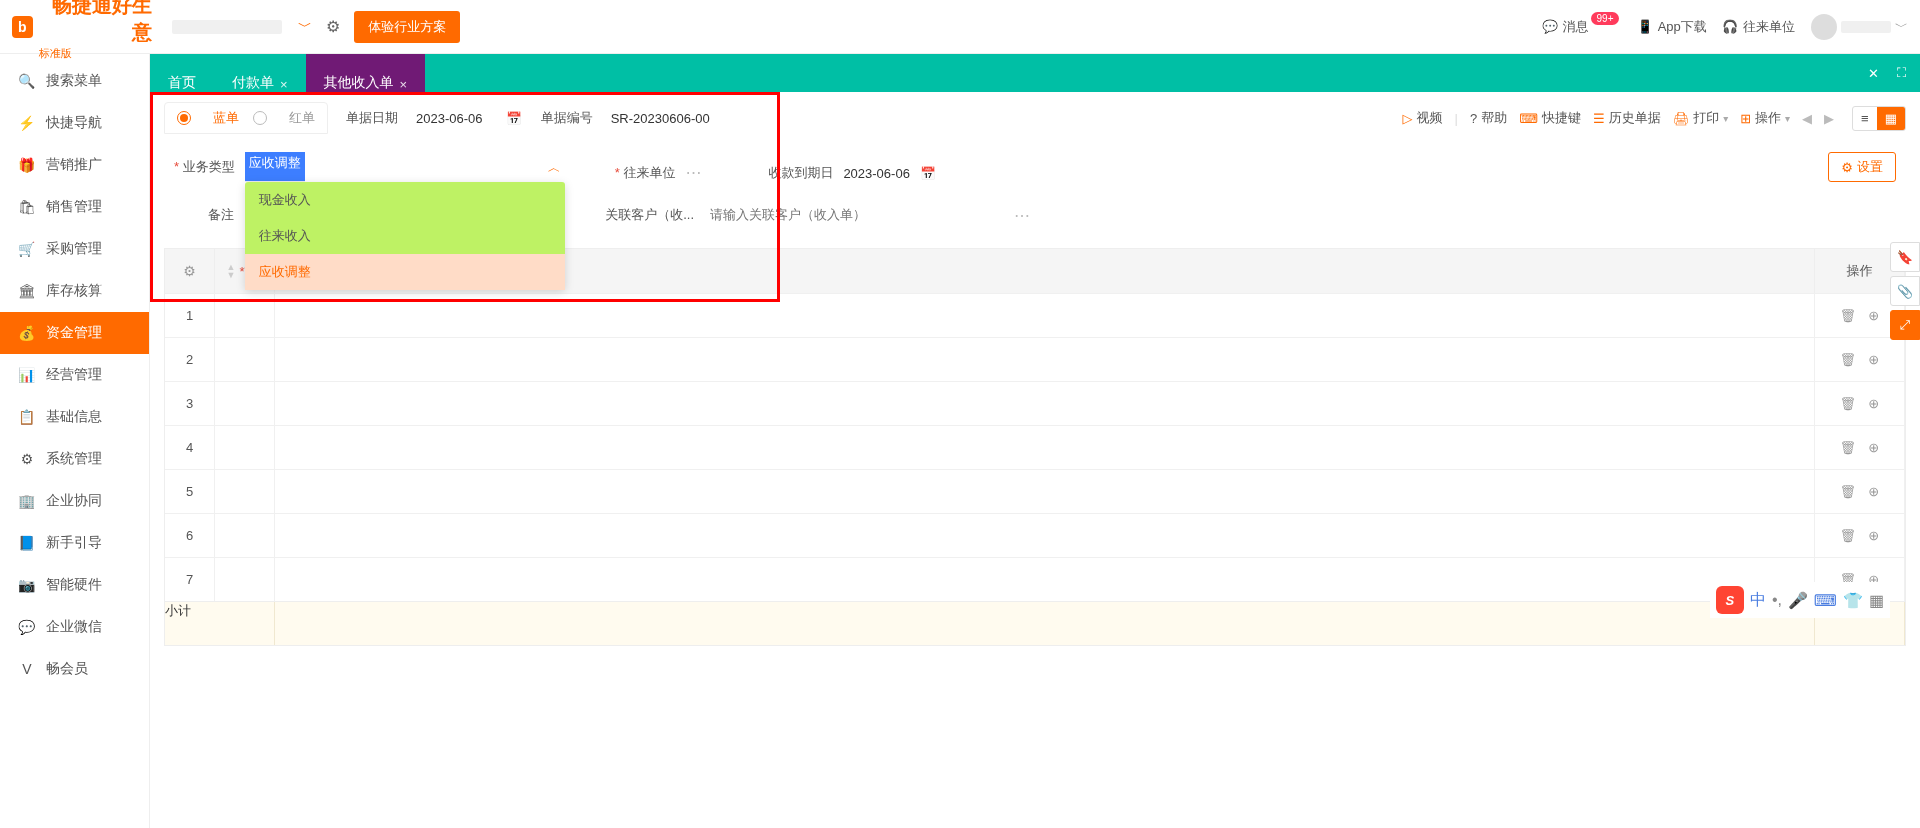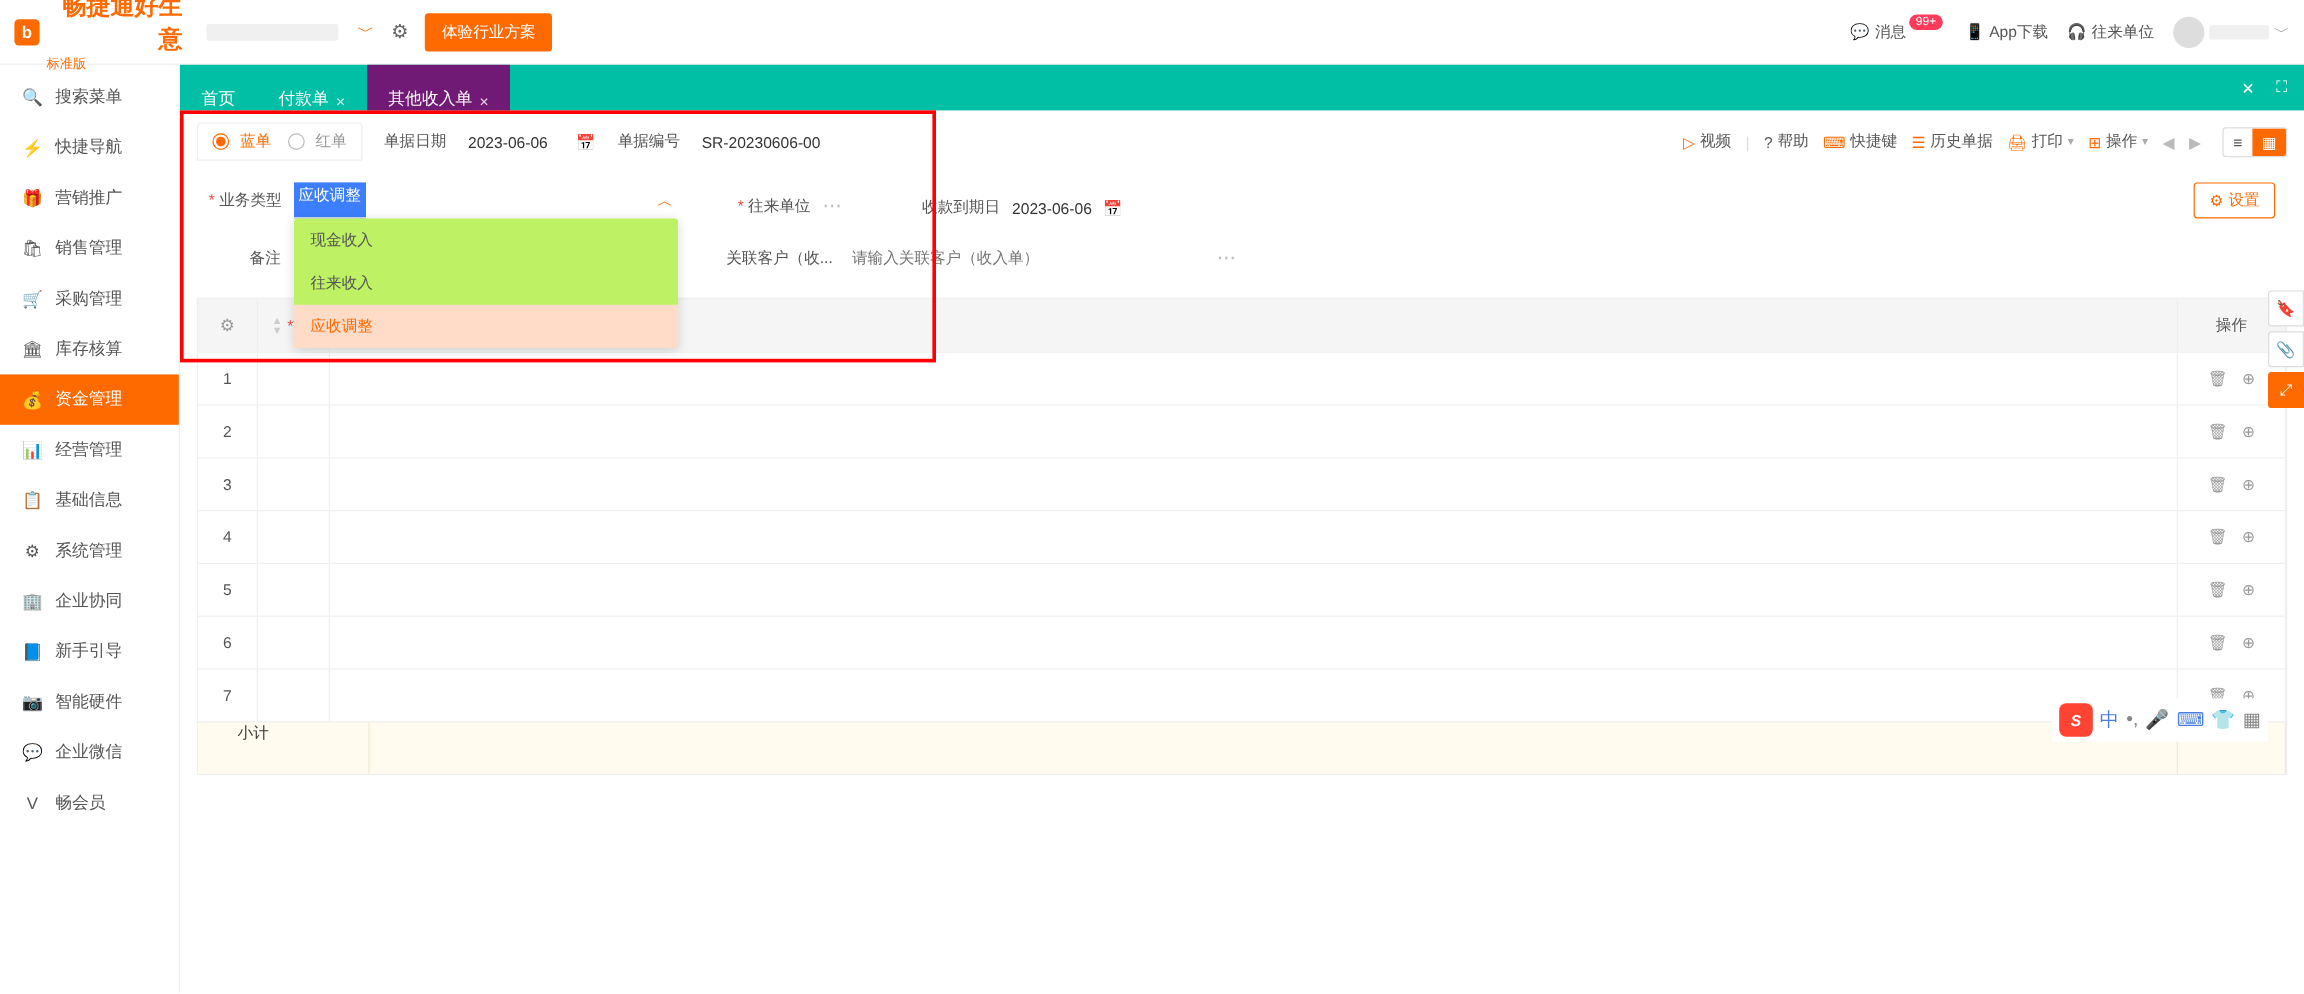--- a/index.html
+++ b/index.html
@@ -30,21 +30,21 @@
     .tabs { background: #00bfa5; height: 38px; display: flex; align-items: stretch; }
     .tab { display: flex; align-items: flex-end; gap: 6px; padding: 0 18px; color: #fff; font-size: 14px; cursor: pointer; }
     .tab.active { background: #701a75; }
     .tab .close { font-size: 13px; opacity: .85; }
     .tabs-right { margin-left: auto; display: flex; align-items: center; gap: 10px; padding-right: 10px; color: #fff; }
     .tabs-right .ic { cursor: pointer; padding: 4px; }
 
     .content { flex: 1; position: relative; padding: 10px 14px; }
     .toolbar-row { display: flex; align-items: center; gap: 18px; }
     .radio-group { display: flex; align-items: center; gap: 14px; background: #fff; border: 1px solid #eee; border-radius: 4px 4px 0 0; padding: 6px 12px; }
-    .radio { display: flex; align-items: center; gap: 9px; cursor: pointer; font-size: 13px; }
+    .radio { display: flex; align-items: center; gap: 22px; cursor: pointer; font-size: 13px; }
     .radio-dot { width: 14px; height: 14px; border-radius: 50%; border: 1px solid #bbb; display: inline-flex; align-items: center; justify-content: center; }
     .radio.checked .radio-dot { border-color: #ff6a00; }
     .radio.checked .radio-dot::after { content: ""; width: 8px; height: 8px; border-radius: 50%; background: #ff6a00; }
     .radio.checked { color: #ff6a00; }
     .label { color: #555; font-size: 13px; }
     .date-val { color: #333; }
     .cal-icon { color: #ff6a00; margin-left: 6px; }
     .toolbar-right { margin-left: auto; display: flex; align-items: center; gap: 12px; color: #555; font-size: 13px; }
     .toolbar-right .tbtn { display: flex; align-items: center; gap: 4px; cursor: pointer; }
     .oic { color: #ff6a00; }
@@ -84,21 +84,21 @@
     .tbody .cell { display: flex; align-items: center; justify-content: center; border-right: 1px solid #f0f0f0; font-size: 13px; color: #555; }
     .cell.idx { width: 50px; }
     .cell.empty { width: 60px; }
     .cell.flex { flex: 1; }
     .cell.ops { width: 90px; gap: 12px; color: #999; }
     .cell.ops span { cursor: pointer; }
     
     .tfoot { display: flex; height: 44px; background: #fffbef; border-top: 1px solid #eee; }
     .tfoot .cell { border-right: 1px solid #f0e8d0; }
     .tfoot .amt { font-weight: bold; color: #333; padding-right: 16px; justify-content: flex-end; width: 190px; }
-    .tfoot .subtotal-label { width: 110px; justify-content: center; margin-left: 33px; }
+    .tfoot .subtotal-label { width: 110px; justify-content: center; }
 
     .right-tools { position: absolute; right: 0; top: 150px; display: flex; flex-direction: column; gap: 4px; }
     .rt-item { width: 30px; height: 30px; border: 1px solid #ddd; background: #fff; display: flex; align-items: center; justify-content: center; color: #888; cursor: pointer; border-radius: 3px 0 0 3px; }
     .rt-item.active { background: #ff6a00; color: #fff; border-color: #ff6a00; }
 
     .ime-bar { position: absolute; right: 30px; bottom: 210px; display: flex; align-items: center; gap: 6px; background: #fff; padding: 4px 6px; }
     .ime-logo { width: 28px; height: 28px; background: #ff4433; border-radius: 6px; color: #fff; display: flex; align-items: center; justify-content: center; font-weight: bold; font-style: italic; }
     .ime-bar span { color: #4a7de0; font-size: 16px; }
     .ime-bar .g { color: #888; }
   </style>

